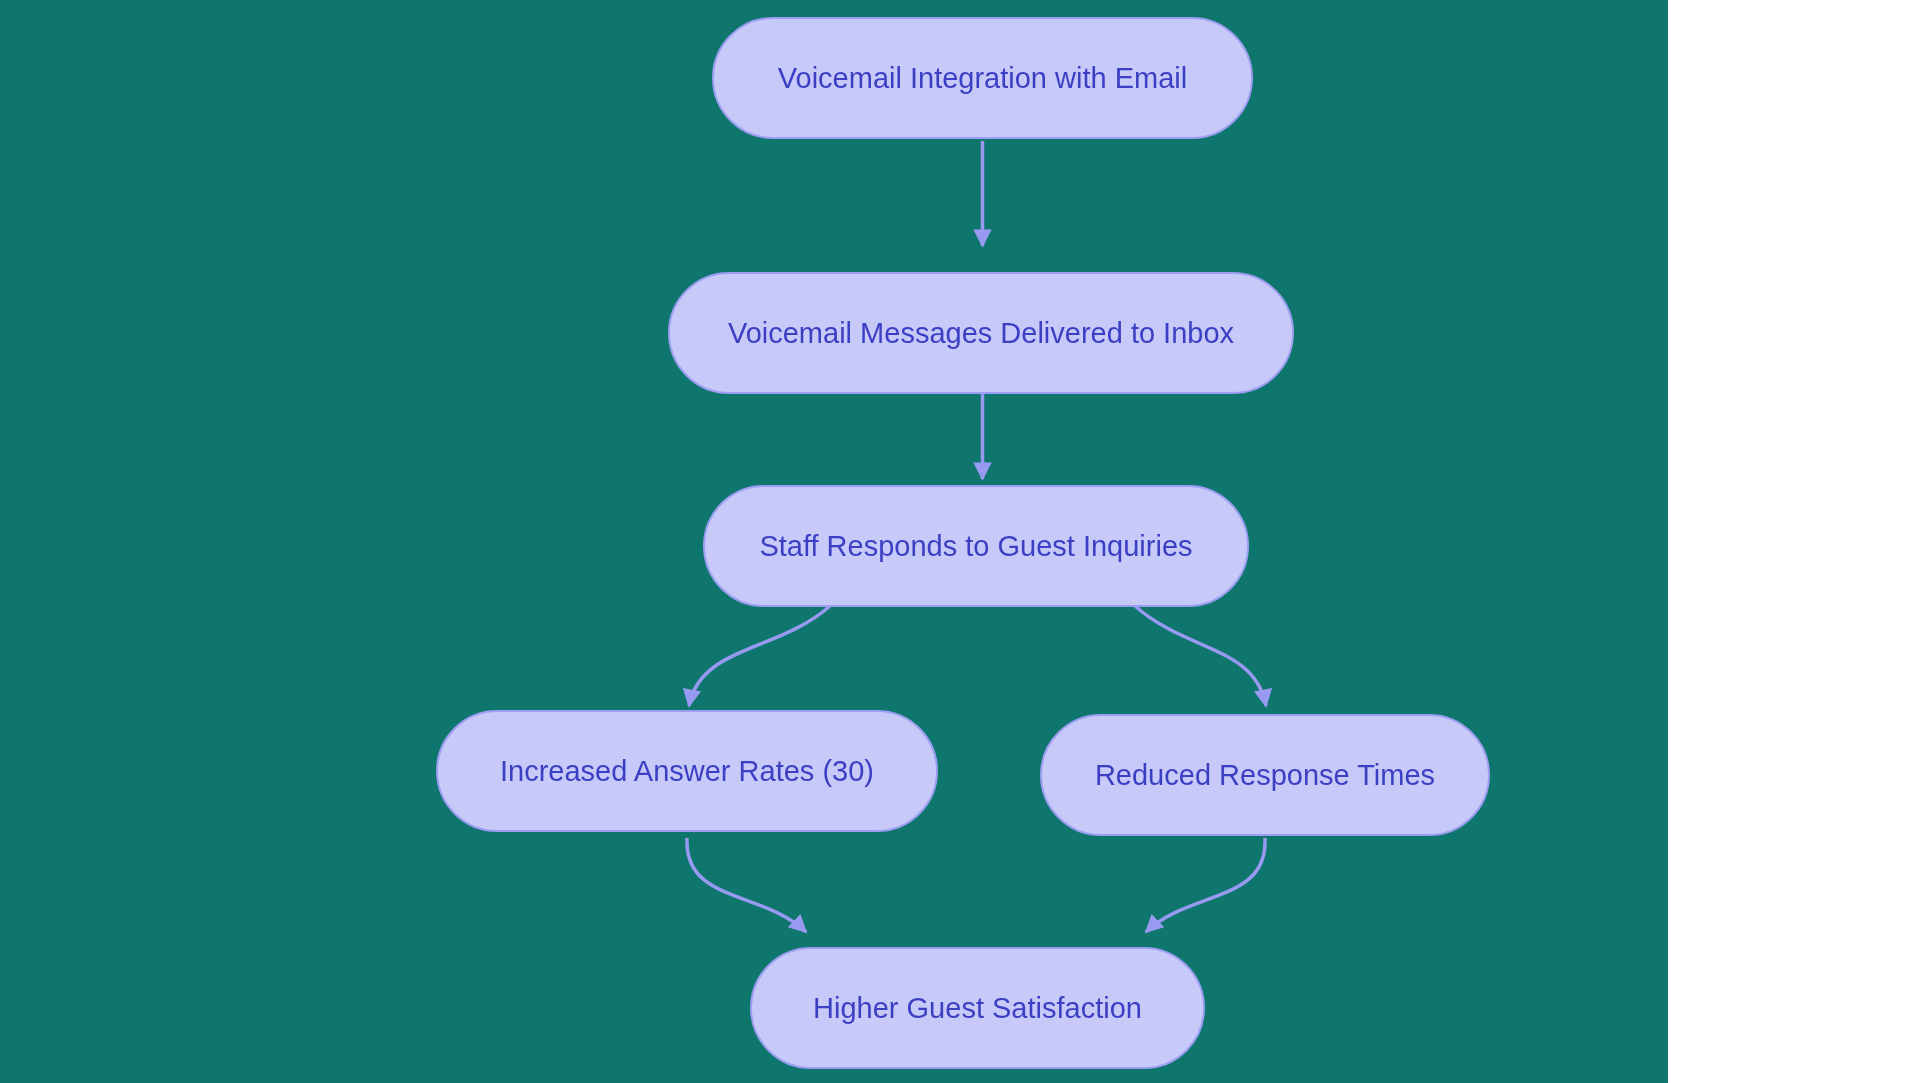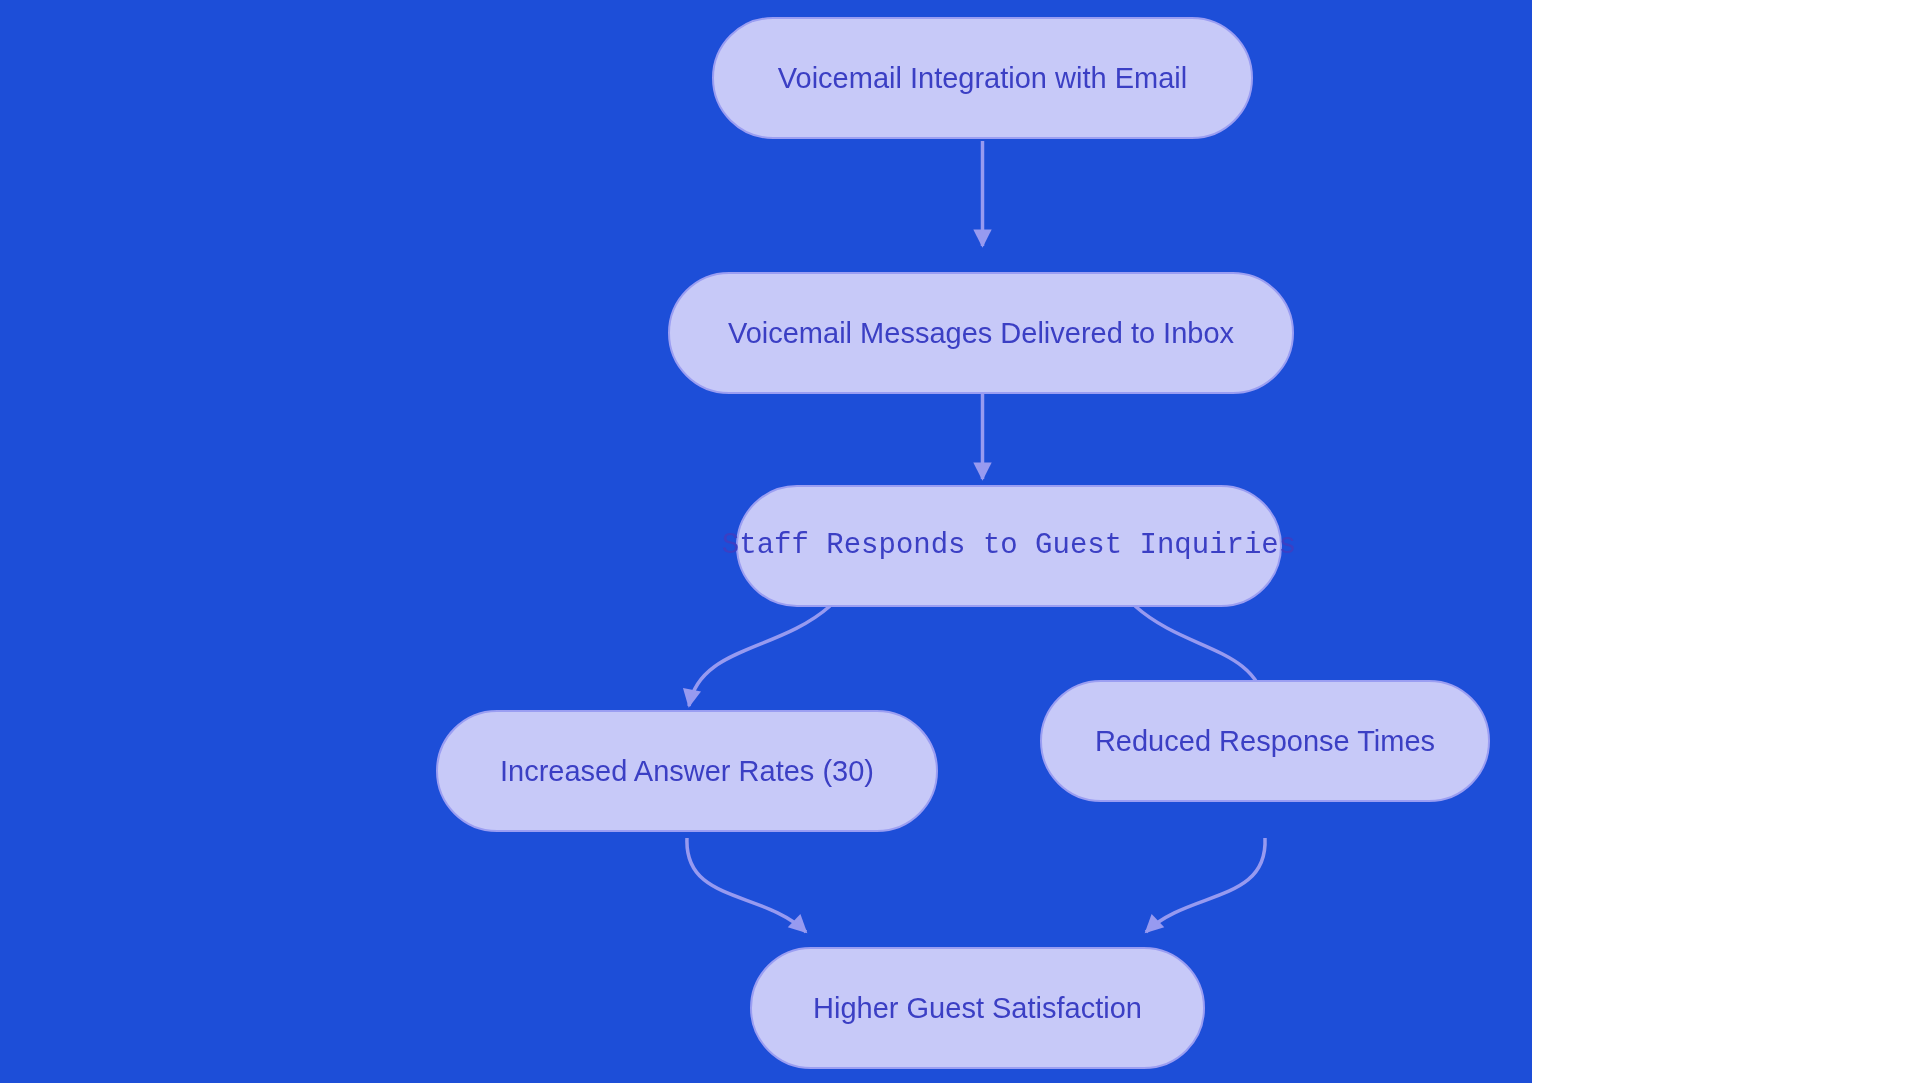--- a/index.html
+++ b/index.html
@@ -3,23 +3,23 @@
 <meta charset="utf-8">
 <style>
   html, body {
     margin: 0;
     padding: 0;
     background: #ffffff;
     font-family: "Liberation Sans", sans-serif;
   }
   .canvas {
     position: relative;
-    width: 1532px;
+    width: 1668px;
     height: 1083px;
-    background: #1d4ed8;
+    background: #0f766e;
     overflow: hidden;
   }
   .edges-layer {
     position: absolute;
     left: 0;
     top: 0;
     width: 1920px;
     height: 1083px;
   }
   .edge {
@@ -39,23 +39,23 @@
     background: var(--node-fill, #c7c9f8);
     border: 2px solid var(--node-border, #9b9ef2);
     border-radius: 62px;
     color: var(--node-text, #3b3fc4);
     font-size: 29px;
     line-height: 1.2;
     white-space: nowrap;
   }
   #node-1 { left: 712px;  top: 17px;  width: 541px; }
   #node-2 { left: 668px;  top: 252px; width: 626px; margin-top: 20px; }
-  #node-3 { left: 736px;  top: 485px; width: 546px; font-family: Liberation Mono, monospace; }
+  #node-3 { left: 703px;  top: 485px; width: 546px; }
   #node-4 { left: 436px;  top: 710px; width: 502px; }
-  #node-5 { left: 1040px; top: 680px; width: 450px; }
+  #node-5 { left: 1040px; top: 714px; width: 450px; }
   #node-6 { left: 750px;  top: 947px; width: 455px; }
 </style>
 </head>
 <body style="background: rgb(255, 255, 255);">
 
 <div class="canvas">
 
   <svg class="edges-layer" width="1920" height="1083" viewBox="0 0 1920 1083" xmlns="http://www.w3.org/2000/svg">
     <defs>
       <marker id="arrowhead" viewBox="0 0 12 12" refX="10" refY="6" markerUnits="userSpaceOnUse" markerWidth="22" markerHeight="22" orient="auto">

